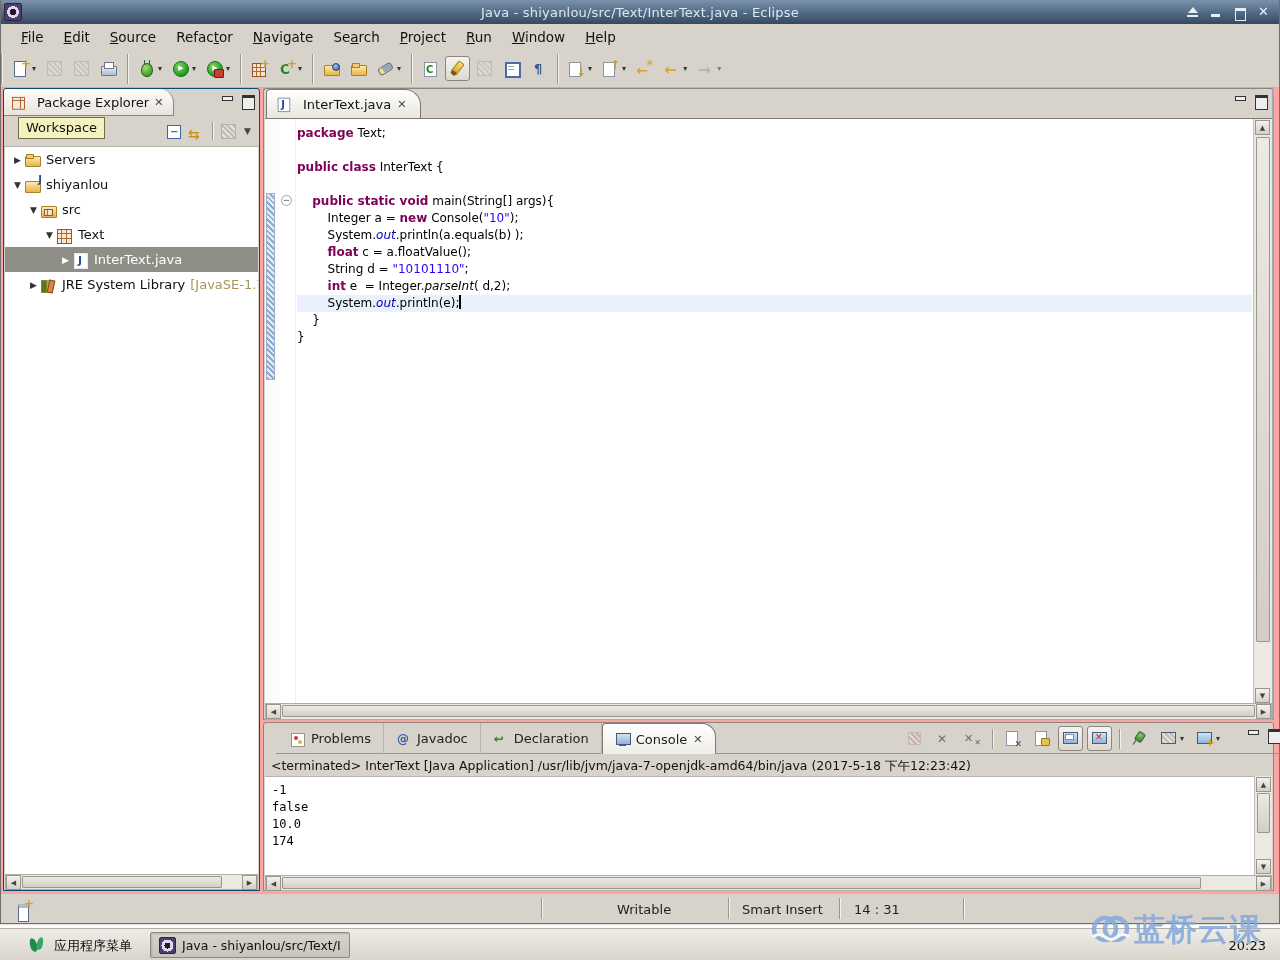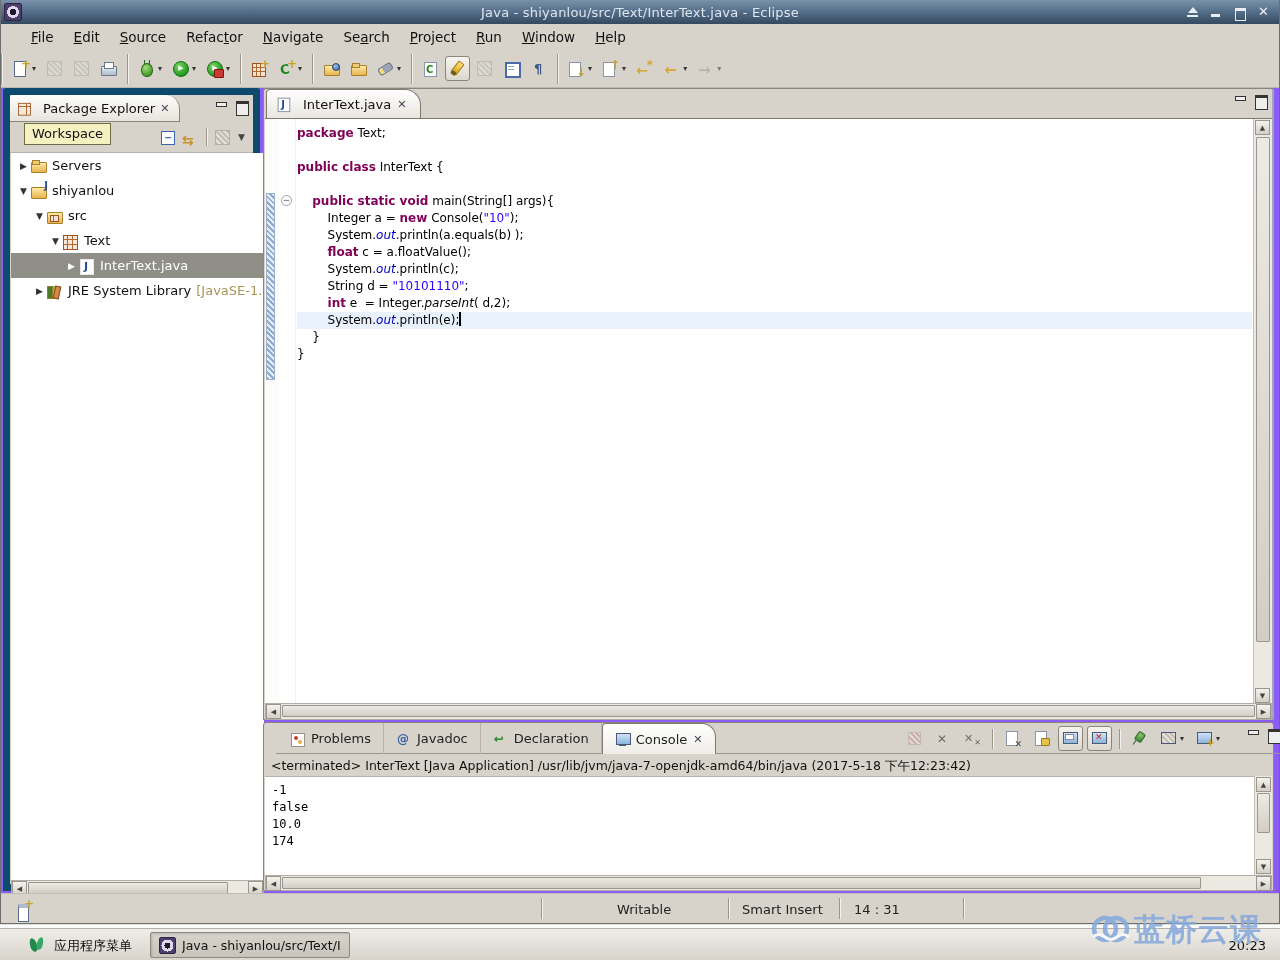--- a/index.html
+++ b/index.html
@@ -1,32 +1,32 @@
 <!DOCTYPE html>
 <html><head>
 <meta charset="utf-8">
 <style>
   *{margin:0;padding:0;box-sizing:border-box;font-family:"DejaVu Sans","Liberation Sans",sans-serif}
   html,body{width:1280px;height:960px;overflow:hidden;background:#f2f1ee}
   .screen{position:relative;width:1280px;height:960px;background:#fafaf8}
 
   
-  .ewin{position:absolute;left:0;top:0;width:1280px;height:924px;background:#8b5cf6;border:1px solid #6e6e6e;border-top:none}
+  .ewin{position:absolute;left:0;top:0;width:1280px;height:924px;background:#fca5a5;border:1px solid #6e6e6e;border-top:none}
   .titlebar{position:absolute;left:0;top:0;width:100%;height:24px;background:linear-gradient(#7b91aa,#57718c 45%,#34495f);display:flex;align-items:center}
   .win-icon{width:18px;height:18px;margin-left:3px;border-radius:2px;background:radial-gradient(circle at 50% 50%,#1e1830 0 3px,#ded8ea 3px 6px,#4c3f6d 6px);border:1px solid #2c2344}
   .title{position:absolute;left:0;right:0;text-align:center;color:#dfe6ef;font-size:13px;letter-spacing:.2px}
   .win-controls{position:absolute;right:8px;top:0;height:24px;display:flex;align-items:center;gap:11px}
   .wc{width:13px;height:12px;position:relative;cursor:default}
   .wc-shade::before{content:'';position:absolute;left:2px;top:1px;border-left:5px solid transparent;border-right:5px solid transparent;border-bottom:6px solid #e9edf3}
   .wc-shade::after{content:'';position:absolute;left:1px;top:9px;width:11px;height:2px;background:#e9edf3}
   .wc-min::before{content:'';position:absolute;left:1px;top:8px;width:9px;height:3px;background:#e9edf3}
   .wc-restore::before{content:'';position:absolute;left:1px;top:2px;width:9px;height:9px;border:1px solid #e9edf3;border-top:3px solid #e9edf3}
   .wc-close::before{content:'✕';position:absolute;left:0;top:-2px;color:#eef1f6;font-size:13px;font-weight:bold}
 
-  .menubar{position:absolute;left:0;top:24px;width:100%;height:26px;background:#d7d3cb;display:flex;align-items:center;padding-left:20px}
+  .menubar{position:absolute;left:0;top:24px;width:100%;height:26px;background:#d7d3cb;display:flex;align-items:center;padding-left:10px}
   .menu-item{padding:3px 10px;font-size:13.5px;color:#111}
   .menu-item u{text-decoration:underline}
 
   .toolbar{position:absolute;left:0;top:50px;width:100%;height:38px;background:#d7d3cb;border-bottom:1px solid #bab6ae;display:flex;align-items:center}
   .tb-groups{display:flex;align-items:center;height:100%}
   .tb-group{display:flex;align-items:center;padding:0 5px;border-left:1px solid #9a968e;box-shadow:inset 1px 0 0 #f4f2ee;height:30px}
   .tb-btn{display:flex;align-items:center;padding:3px 3px;border:1px solid transparent;border-radius:3px;margin:0 1px}
   .tb-btn.pressed{background:linear-gradient(#f6f4f0,#ddd8ce);border:1px solid #8a867e}
   .tb-btn.disabled{opacity:.55;filter:grayscale(.4)}
   .dd{font-size:8px;color:#333;margin-left:3px}
@@ -74,21 +74,21 @@
   .persp-btn.active{background:linear-gradient(#f8f6f2,#dcd7cd);border:1px solid #8a867e}
   .pj-icon{width:15px;height:15px;position:relative}
   .pj-icon::before{content:'';position:absolute;left:0;top:3px;width:9px;height:9px;border-radius:50%;background:radial-gradient(circle at 35% 30%,#8ab86a,#3a7a3a)}
   .pj-icon::after{content:'J';position:absolute;right:0;top:-2px;color:#2a4a9a;font:bold 10px "DejaVu Sans",sans-serif}
   .pj2-icon::before{background:radial-gradient(circle at 35% 30%,#e8b060,#b06a20)!important;border-radius:2px!important}
   .persp-more{font-size:13px;font-weight:bold;color:#222}
 
   
   .main{position:absolute;left:0;top:88px;width:1278px;height:805px}
   .panel{position:absolute;background:#d7d3cb}
-  .pkg-panel{left:2px;top:0;width:257px;height:803px;border:7px solid #0c4a6e;border-radius:3px 3px 0 0}
+  .pkg-panel{left:2px;top:0;width:257px;height:803px;border:1px solid #0c4a6e;border-radius:3px 3px 0 0}
   .view-tab{position:absolute;left:0;top:0;height:27px;display:flex;align-items:center;gap:5px;padding:0 10px 0 6px;background:linear-gradient(#fdfdfc,#e8e4dc);border-right:1px solid #8a867e;border-bottom:1px solid #8a867e;border-radius:3px 14px 0 0;font-size:13px;color:#111}
   .minmax{position:absolute;right:5px;top:6px;display:flex;gap:9px}
   .mm{width:12px;height:11px;position:relative}
   .mm-min::before{content:'';position:absolute;left:1px;top:1px;width:9px;height:3px;border:1px solid #333;background:#eee}
   .mm-max::before{content:'';position:absolute;left:0;top:0;width:11px;height:11px;border:1px solid #333;border-top:3px solid #333;background:#eee}
   .pkg-toolbar{position:absolute;left:0;top:27px;width:100%;height:31px;border-bottom:1px solid #b8b4ac;display:flex;justify-content:flex-end;align-items:center;gap:8px;padding-right:8px}
   .pk-collapse{width:15px;height:15px;position:relative}
   .pk-collapse::before{content:'−';position:absolute;left:2px;top:1px;width:12px;height:12px;background:#fff;border:1px solid #3a66b0;color:#3a66b0;font:bold 10px/11px "DejaVu Sans",sans-serif;text-align:center}
   .pk-link::before{content:'⇆';color:#c9912a;font:bold 14px/15px "DejaVu Sans",sans-serif}
   .pk-link{width:16px;height:15px;position:relative}
@@ -419,21 +419,20 @@
           </div>
           <div class="code" id="code">
               <div class="code-line"><span class="kw">package</span><span> Text;</span></div>
               <div class="code-line">&nbsp;</div>
               <div class="code-line"><span class="kw">public class</span><span> InterText {</span></div>
               <div class="code-line">&nbsp;</div>
               <div class="code-line"><span>    </span><span class="kw">public static void</span><span> main(String[] args){</span></div>
               <div class="code-line"><span>        Integer a = </span><span class="kw">new</span><span> Console(</span><span class="str">"10"</span><span>);</span></div>
               <div class="code-line"><span>        System.</span><span class="sfield">out</span><span>.println(a.equals(b) );</span></div>
               <div class="code-line"><span>        </span><span class="kw">float</span><span> c = a.floatValue();</span></div>
-              <div class="code-line"><span>        System.</span><span class="sfield">out</span><span>.println(c);</span></div>
               <div class="code-line"><span>        String d = </span><span class="str">"10101110"</span><span>;</span></div>
               <div class="code-line"><span>        </span><span class="kw">int</span><span> e  = Integer.</span><span class="smethod">parseInt</span><span>( d,2);</span></div>
               <div class="code-line current"><span>        System.</span><span class="sfield">out</span><span>.println(e);</span><span class="caret"></span></div>
               <div class="code-line"><span>    }</span></div>
               <div class="code-line"><span>}</span></div>
             </div>
           <div class="vscroll e-vscroll">
             <span class="sb-btn" style="left:1px;top:1px">▲</span>
             <span class="sb-btn" style="left:1px;bottom:1px">▼</span>
             <span class="sb-thumb" style="left:2px;top:18px;width:14px;height:505px"></span>

